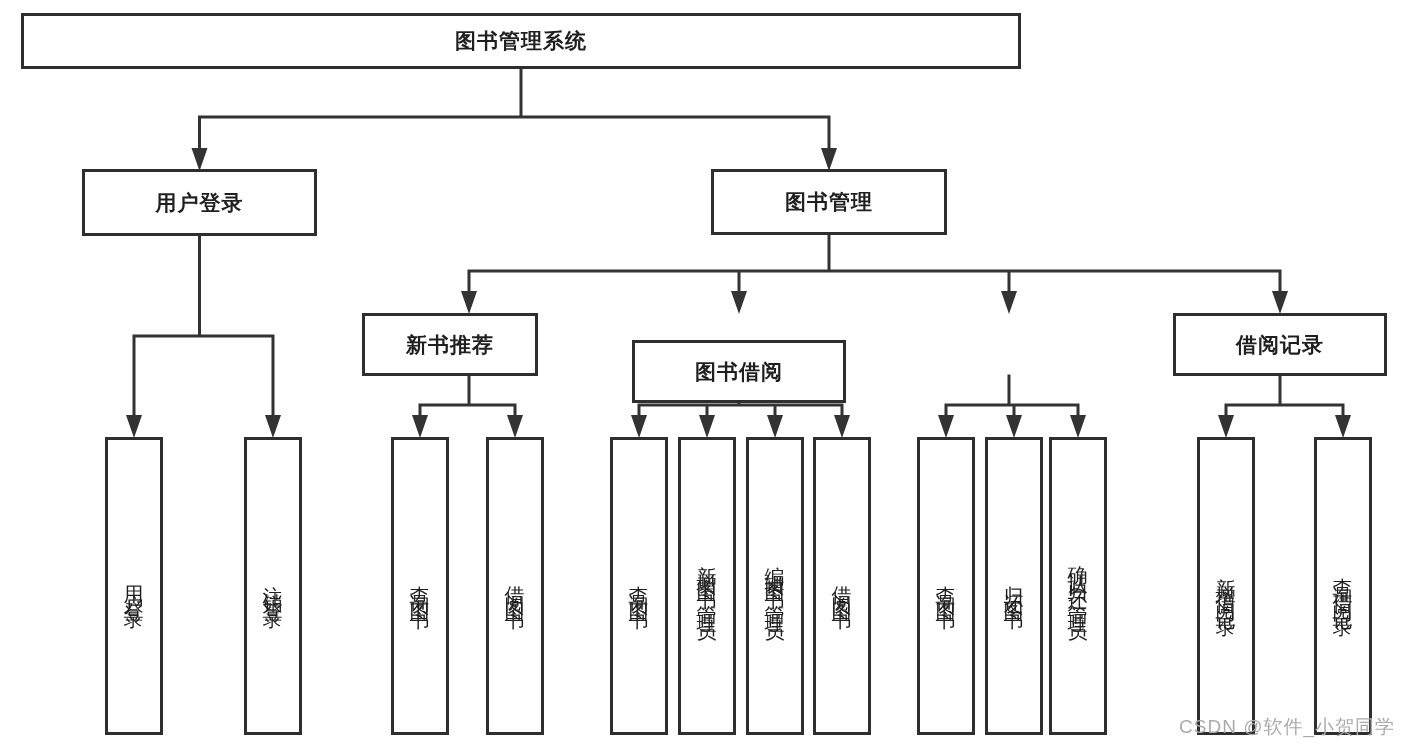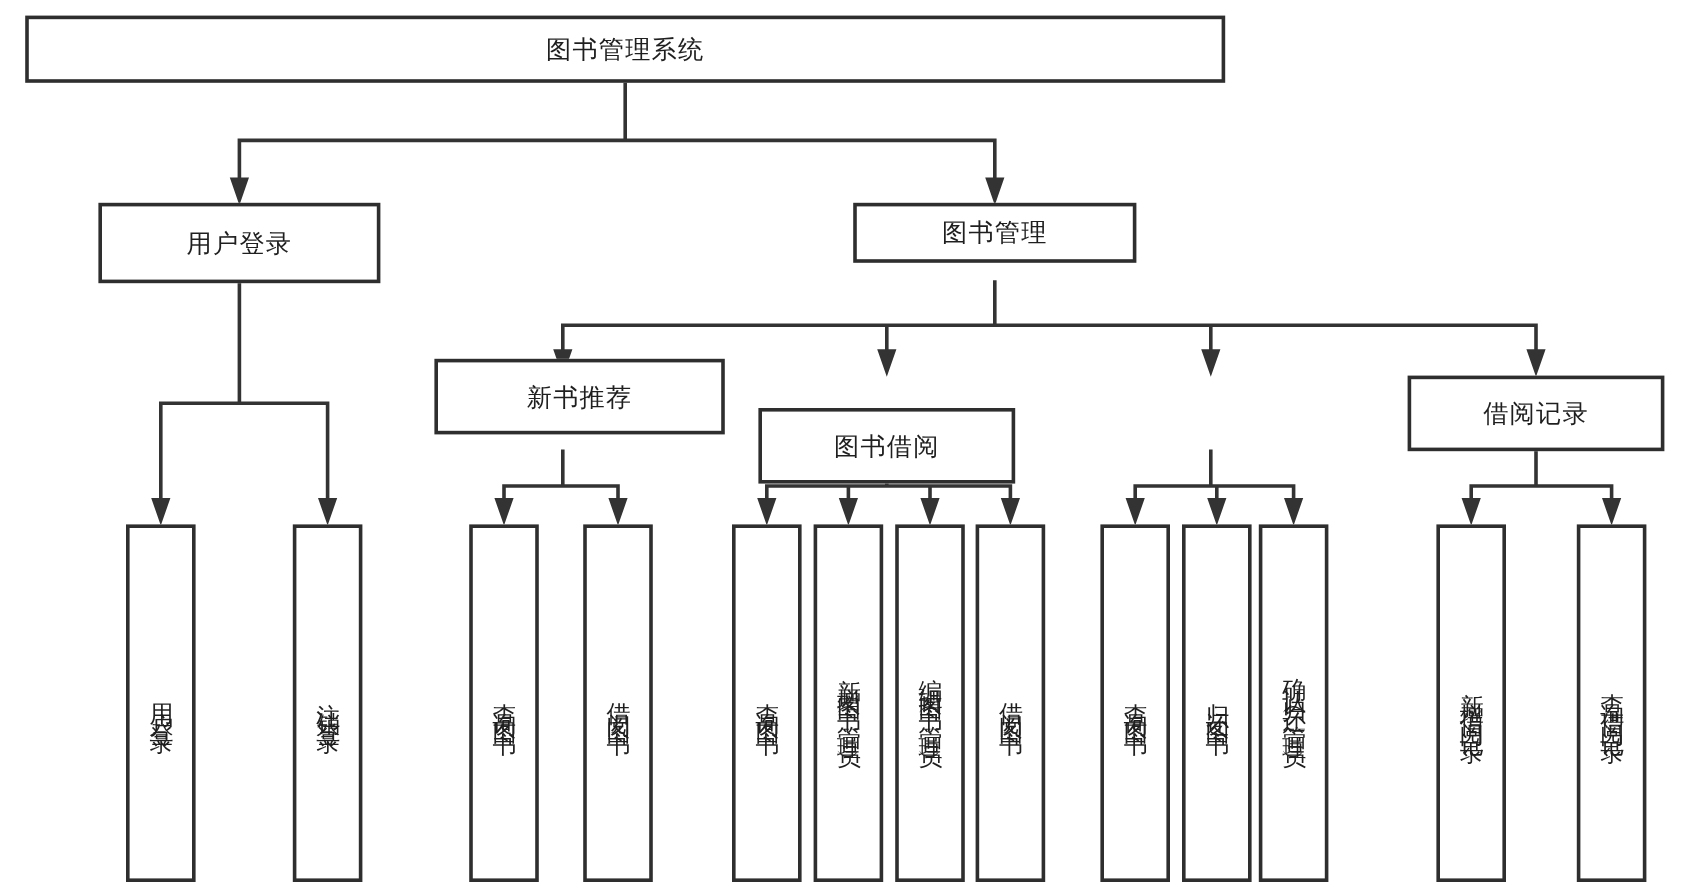--- a/index.html
+++ b/index.html
@@ -38,37 +38,38 @@
     border: 3px solid #2e2e2e;
     display: flex;
     align-items: center;
     justify-content: center;
   }
   .box .lbl {
     font-size: 21px;
     letter-spacing: 1px;
     white-space: nowrap;
     color: #1f1f1f;
+    font-weight: bold;
   }
   .leaf .vlbl {
     writing-mode: vertical-rl;
     text-orientation: mixed;
     font-size: 20px;
     line-height: 1;
     letter-spacing: 8px;
     white-space: nowrap;
     color: #1f1f1f;
   }
   
   #n-root          { left: 21px;   top: 13px;  width: 1000px; height: 56px; }
   
   #n-user-login    { left: 82px;   top: 169px; width: 235px;  height: 67px; }
-  #n-book-mgmt     { left: 711px;  top: 169px; width: 236px;  height: 50px; }
+  #n-book-mgmt     { left: 711px;  top: 169px; width: 236px;  height: 66px; }
   
-  #n-new-book      { left: 362px;  top: 299px; width: 242px;  height: 63px; text-align: center; }
+  #n-new-book      { left: 362px;  top: 313px; width: 176px;  height: 63px; text-align: center; }
   #n-book-borrow   { left: 632px;  top: 313px; width: 214px;  height: 63px; margin-top: 27px; }
   #n-current-borrow{ left: 902px;  top: 313px; width: 215px;  height: 63px; }
   #n-borrow-record { left: 1173px; top: 313px; width: 214px;  height: 63px; }
   
   .leaf { top: 437px; width: 58px; height: 298px; }
   #l-user-login    { left: 105px; }
   #l-logout        { left: 244px; }
   #l-query-rec     { left: 391px; }
   #l-borrow-rec    { left: 486px; }
   #l-query-bor     { left: 610px; }
@@ -181,14 +182,15 @@
   <div class="box leaf" id="l-confirm-ret">
     <span class="vlbl">确认归还（管理员）</span>
   </div>
   <div class="box leaf" id="l-add-record">
     <span class="vlbl">新增借阅记录</span>
   </div>
   <div class="box leaf" id="l-query-record">
     <span class="vlbl">查询借阅记录</span>
   </div>
 
+  <div id="watermark">CSDN @软件_小贺同学</div>
 
 </div>
 
 </body></html>

